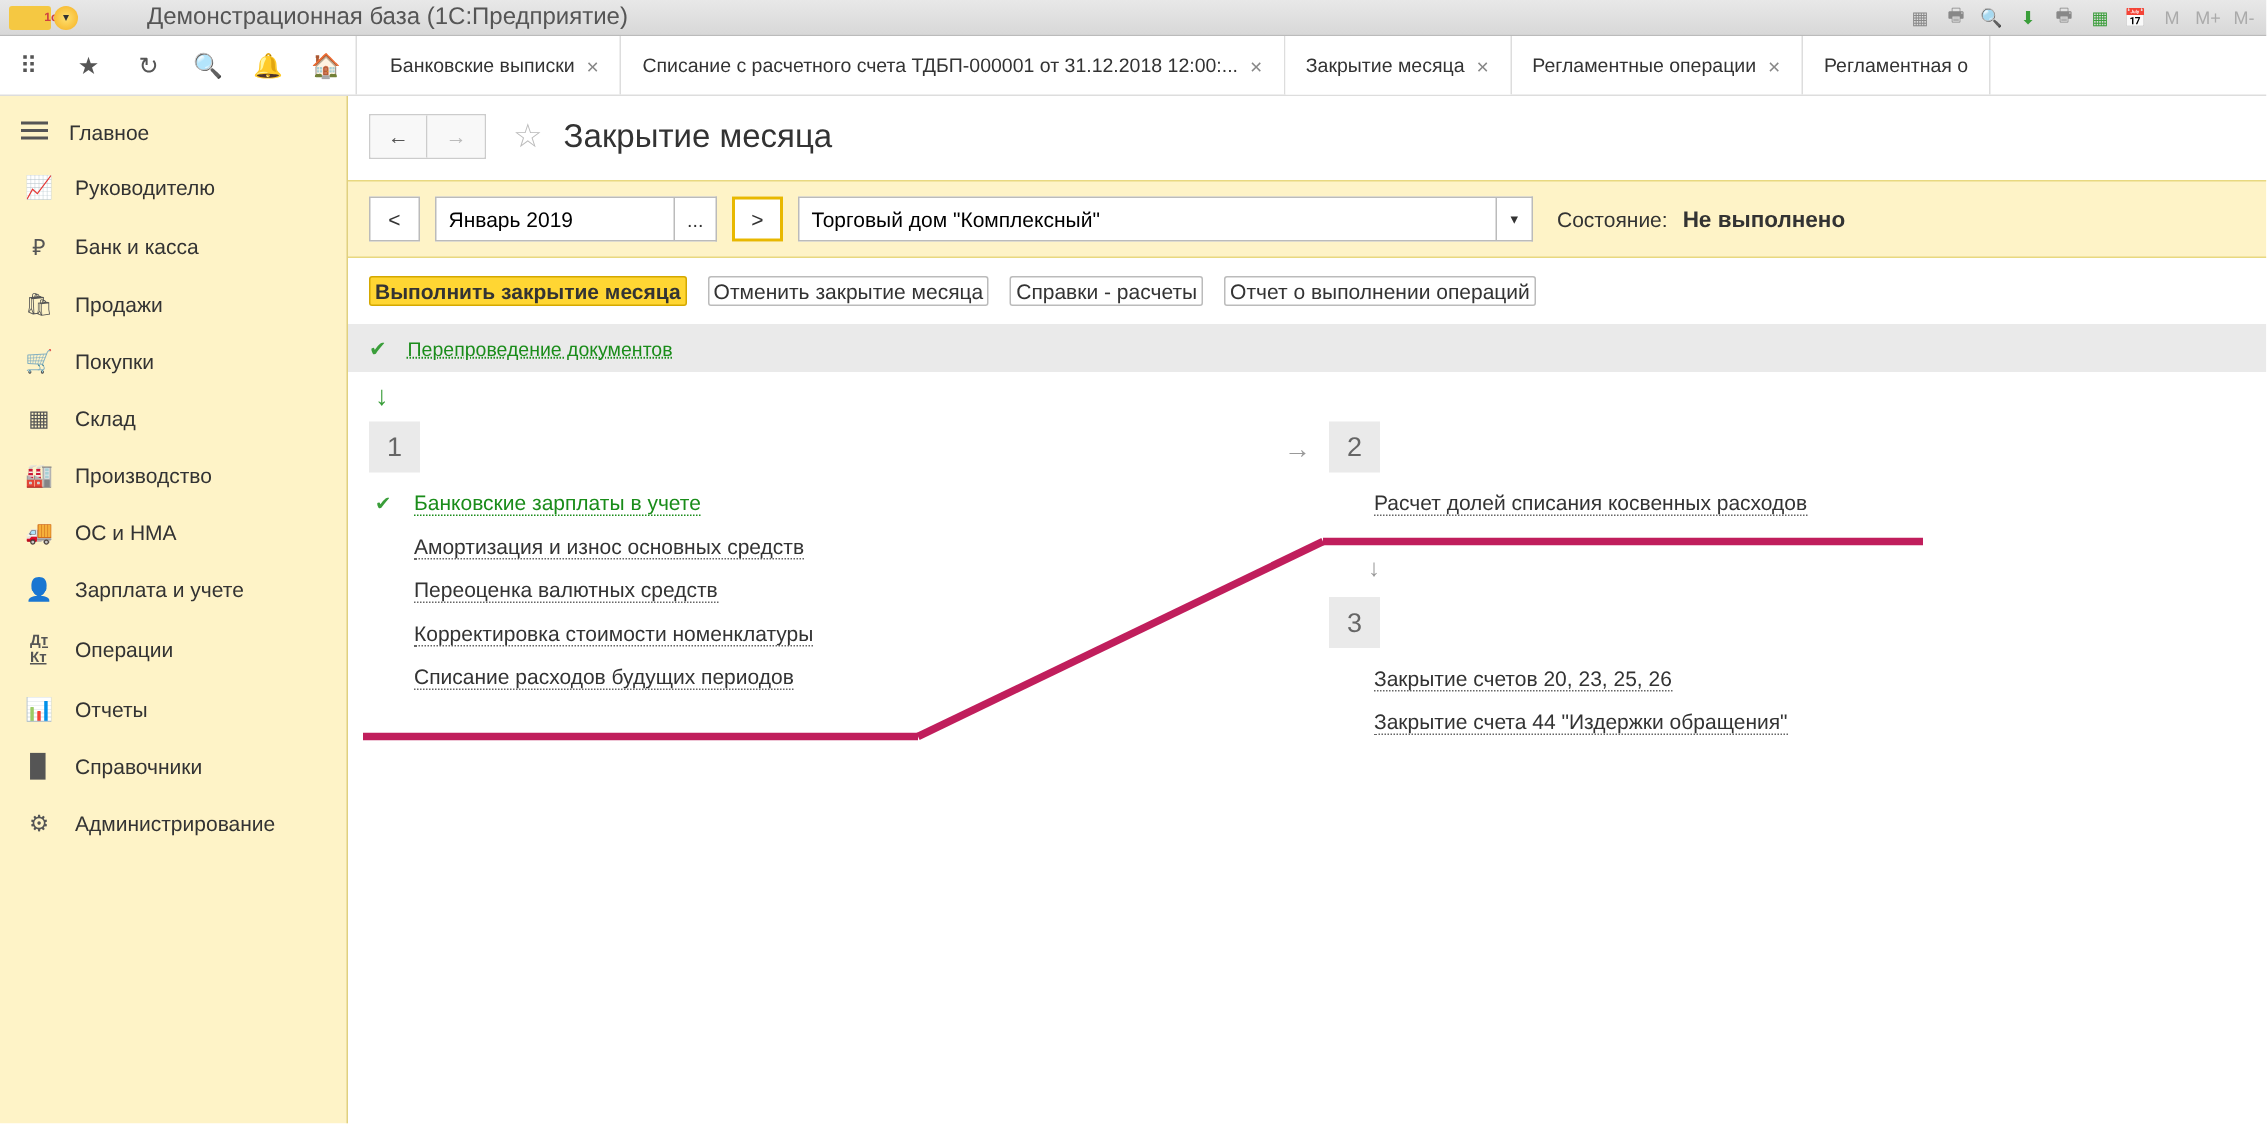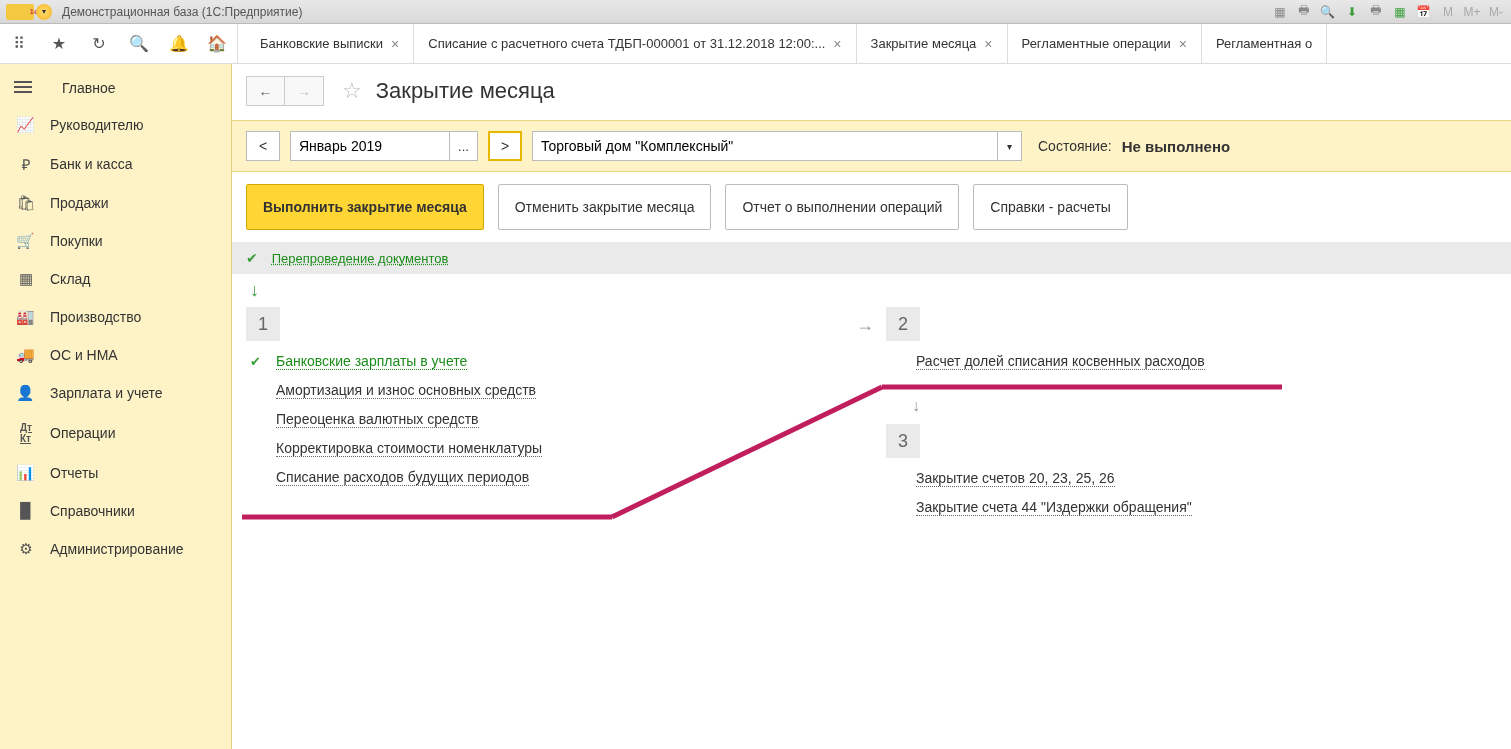--- a/index.html
+++ b/index.html
@@ -2,21 +2,21 @@
 <html><head>
 <meta charset="utf-8">
 <style>
 * { margin:0; padding:0; box-sizing:border-box; font-family:Arial,sans-serif; }
 body { background:#fff; font-size:13px; color:#333; overflow:hidden; width:1511px; height:749px; }
 
 
 .titlebar { height:24px; background:linear-gradient(#e8e8e8,#d8d8d8); display:flex; align-items:center; padding:0 6px; border-bottom:1px solid #bbb; }
 .titlebar .logo { width:16px; height:16px; background:#f5c842; border-radius:2px; margin-right:2px; display:flex; align-items:center; justify-content:center; font-size:8px; font-weight:bold; color:#d04040;padding-left:28px; }
 .titlebar .dd { width:16px; height:16px; background:radial-gradient(#ffe070,#f5b020); border-radius:50%; margin-right:10px; display:flex; align-items:center; justify-content:center; font-size:8px; }
-.titlebar .title { font-size:12px; color:#555; }
+.titlebar .title { font-size:16px; color:#555;margin-left:36px; }
 .titlebar .right-icons { margin-left:auto; display:flex; gap:6px; }
 .titlebar .right-icons span { width:18px; height:16px; display:flex; align-items:center; justify-content:center; font-size:12px; color:#888; }
 
 
 .iconstrip { height:40px; background:#fff; display:flex; align-items:center; border-bottom:1px solid #ddd; }
 .iconstrip .icongroup { display:flex; align-items:center; padding:0 8px; gap:18px; }
 .iconstrip .icn { width:22px; height:22px; display:flex; align-items:center; justify-content:center; font-size:16px; color:#555; }
 .iconstrip .tabs { display:flex; height:100%; margin-left:8px; }
 .iconstrip .home { width:40px; height:100%; display:flex; align-items:center; justify-content:center; border-right:1px solid #ddd; font-size:16px; color:#555;}
 .tab { padding:0 14px; height:100%; display:flex; align-items:center; border-right:1px solid #ddd; font-size:13px; color:#333; white-space:nowrap; position:relative; }
@@ -48,21 +48,21 @@
 .period-input input { width:160px; height:30px; border:1px solid #bbb; padding:0 8px; font-size:14px; }
 .period-input .dots { width:28px; height:30px; border:1px solid #bbb; border-left:none; background:#fff; display:flex; align-items:center; justify-content:center; }
 .sqbtn.yellow-bd { border:2px solid #e8b800; }
 .org-select { display:flex; flex:0 0 490px; }
 .org-select input { flex:1; height:30px; border:1px solid #bbb; padding:0 8px; font-size:14px; }
 .org-select .dd-btn { width:24px; height:30px; border:1px solid #bbb; border-left:none; background:#fff; display:flex; align-items:center; justify-content:center; font-size:10px; }
 .state-label { font-size:14px; margin-left:6px; }
 .state-value { font-size:15px; font-weight:bold; }
 
 .actionbar { padding:12px 14px; display:flex; gap:14px; }
-.btn { height:46px; padding:0 16px; border:1px solid #bbb; background:#fff; font-size:14px; display:flex; align-items:center; border-radius:2px; }
+.btn { height:20px; padding:0 3px; border:1px solid #bbb; background:#fff; font-size:14px; display:flex; align-items:center; border-radius:2px; }
 .btn.primary { background:#ffd633; border:1px solid #d4a800; font-weight:bold; }
 
 .stages-header { background:#eaeaea; padding:8px 14px; display:flex; align-items:center; gap:14px; }
 .check-green { color:#3a9e3a; font-size:14px; }
 .link-green { color:#1a8c1a; text-decoration:underline dotted; }
 .down-arrow { color:#3a9e3a; font-size:18px; padding:6px 18px; }
 
 .stages { display:flex; padding:0 14px; gap:0; position:relative; }
 .stage-col { flex:0 0 600px; }
 .stage-col2 { flex:0 0 600px; margin-left:40px; }
@@ -134,21 +134,21 @@
 </div>
 
 <div class="layout">
 
   <div class="sidebar">
     <div class="hamburger-side">
       <div class="hamline"></div>
         <div class="hamline"></div>
         <div class="hamline"></div>
     </div>
-    <div class="side-item" style="margin-top:-30px;padding-left:62px;">
+    <div class="side-item" style="margin-top:-30px;padding-left:46px;">
         <span>Главное</span>
       </div>
     <div class="side-item">
         <span class="sicon">📈</span>
         <span>Руководителю</span>
       </div>
     <div class="side-item">
         <span class="sicon">₽</span>
         <span>Банк и касса</span>
       </div>
@@ -215,22 +215,22 @@
         <input value="Торговый дом &quot;Комплексный&quot;" style="">
         <div class="dd-btn">▾</div>
       </div>
       <span class="state-label">Состояние:</span>
       <span class="state-value">Не выполнено</span>
     </div>
 
     <div class="actionbar">
       <div class="btn primary">Выполнить закрытие месяца</div>
       <div class="btn">Отменить закрытие месяца</div>
+      <div class="btn">Справки - расчеты</div>
       <div class="btn">Отчет о выполнении операций</div>
-      <div class="btn">Справки - расчеты</div>
     </div>
 
     <div class="stages-header">
       <span class="check-green">✔</span>
       <span class="link-green">Перепроведение документов</span>
     </div>
     <div class="down-arrow">↓</div>
 
     <div class="main-area">
       <div class="stages">

